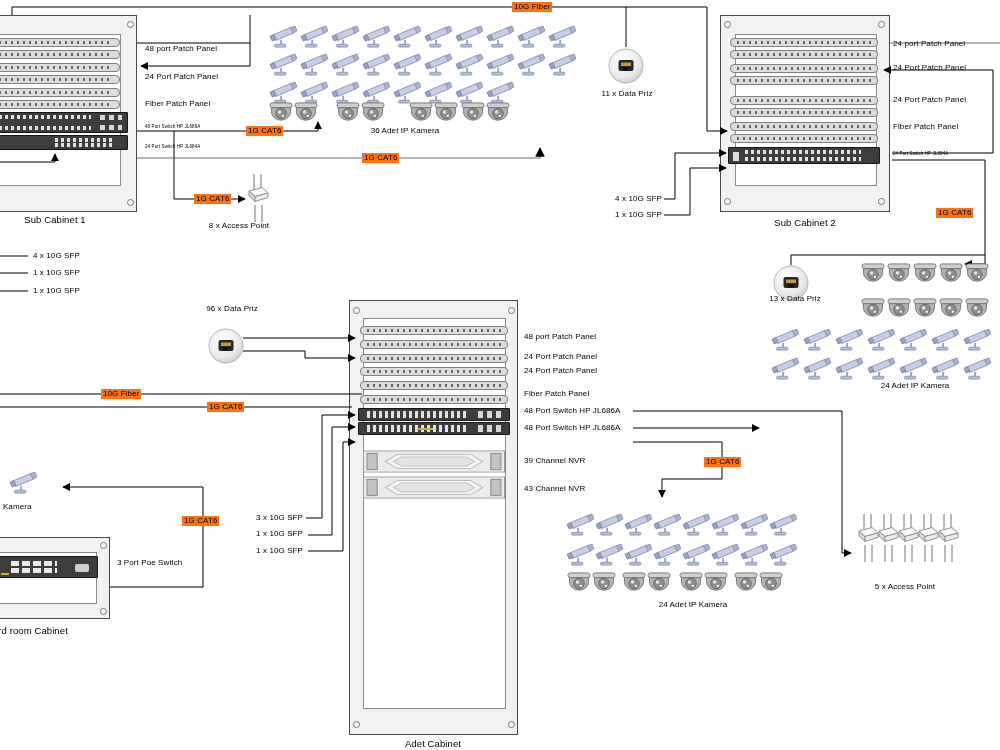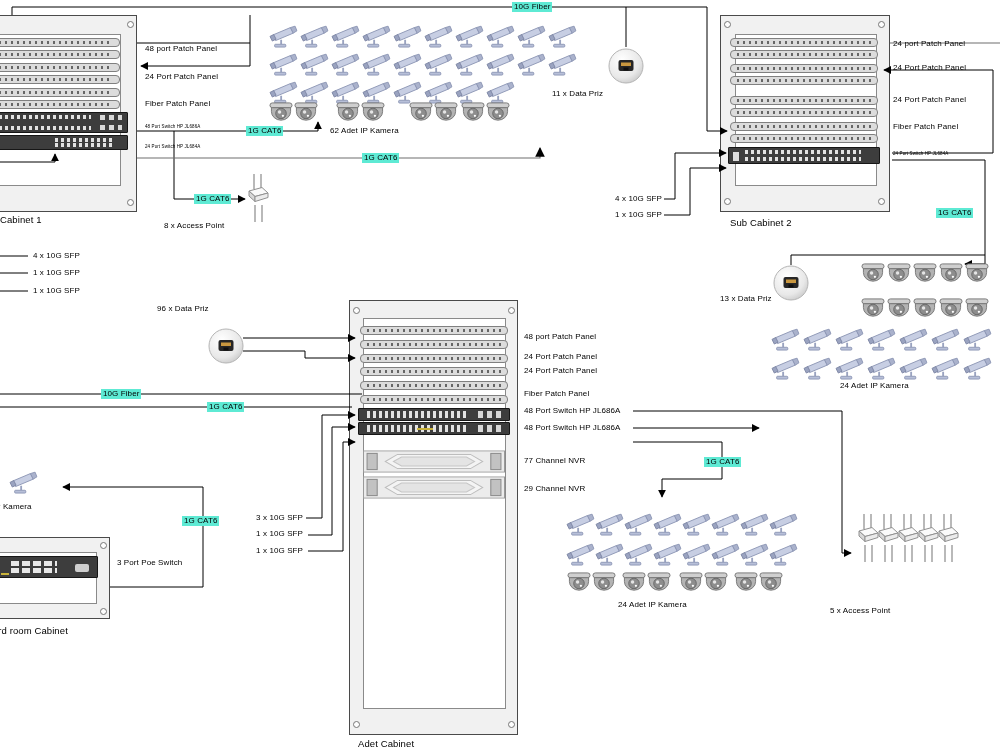--- a/index.html
+++ b/index.html
@@ -20,23 +20,23 @@
  repeating-linear-gradient(90deg,#e8e8e8 0 8px,rgba(0,0,0,0) 8px 11px) bottom left/100% 5px no-repeat}
 .sfp{position:absolute;top:2px;bottom:2px;
  background:repeating-linear-gradient(90deg,#d8d8d8 0 5px,rgba(0,0,0,0) 5px 9px) top left/100% 5px no-repeat,
  repeating-linear-gradient(90deg,#d8d8d8 0 5px,rgba(0,0,0,0) 5px 9px) bottom left/100% 5px no-repeat}
 .mgmt{position:absolute;background:#ddd}
 .ydash{position:absolute;height:2px;background:#c8b23a}
 .pale{position:absolute;background:#cfcfcf;border-radius:2px}
 .lbl{position:absolute;font-size:8px;line-height:10px;white-space:nowrap;z-index:7;letter-spacing:.1px}
 .tiny{font-size:4.5px;line-height:6px}
 .cap{font-size:9.5px;line-height:11px;text-align:center}
-.ctr{text-align:left;width:150px}
+.ctr{text-align:center;width:150px}
 .r{text-align:right;width:80px}
-.wbg{background:#5eead4;padding:0 2px;z-index:8}
+.wbg{background:#f97316;padding:0 2px;z-index:8}
 #lines{position:absolute;left:0;top:0;z-index:5}
 .ic{position:absolute;z-index:6;overflow:visible}
 .nvr{position:absolute;z-index:2}
 #defs{position:absolute;width:0;height:0}
 </style>
 </head>
 <body>
 
 <svg id="defs" aria-hidden="true">
   <defs>
@@ -216,33 +216,33 @@
 <div class="lbl" style="left:893px;top:122px">Fiber Patch Panel</div>
 <div class="lbl tiny" style="left:893px;top:151px">24 Port Switch HP JL684A</div>
 <div class="lbl cap ctr" style="left:730px;top:217px">Sub Cabinet 2</div>
 
 <div class="lbl" style="left:524px;top:332px">48 port Patch Panel</div>
 <div class="lbl" style="left:524px;top:352px">24 Port Patch Panel</div>
 <div class="lbl" style="left:524px;top:366px">24 Port Patch Panel</div>
 <div class="lbl" style="left:524px;top:389px">Fiber Patch Panel</div>
 <div class="lbl" style="left:524px;top:406px">48 Port Switch HP JL686A</div>
 <div class="lbl" style="left:524px;top:423px">48 Port Switch HP JL686A</div>
-<div class="lbl" style="left:524px;top:456px">77 Channel NVR</div>
-<div class="lbl" style="left:524px;top:484px">29 Channel NVR</div>
+<div class="lbl" style="left:524px;top:456px">39 Channel NVR</div>
+<div class="lbl" style="left:524px;top:484px">43 Channel NVR</div>
 <div class="lbl cap ctr" style="left:358px;top:738px">Adet Cabinet</div>
 
 <div class="lbl" style="left:117px;top:558px">3 Port Poe Switch</div>
 <div class="lbl cap" style="left:-20px;top:625px">Guard room Cabinet</div>
 
-<div class="lbl ctr" style="left:330px;top:126px">62 Adet IP Kamera</div>
+<div class="lbl ctr" style="left:330px;top:126px">36 Adet IP Kamera</div>
 <div class="lbl ctr" style="left:840px;top:381px">24 Adet IP Kamera</div>
 <div class="lbl ctr" style="left:618px;top:600px">24 Adet IP Kamera</div>
 <div class="lbl" style="left:-7px;top:502px">IP Kamera</div>
 <div class="lbl ctr" style="left:164px;top:221px">8 x Access Point</div>
-<div class="lbl ctr" style="left:830px;top:606px">5 x Access Point</div>
+<div class="lbl ctr" style="left:830px;top:582px">5 x Access Point</div>
 <div class="lbl ctr" style="left:552px;top:89px">11 x Data Priz</div>
 <div class="lbl ctr" style="left:720px;top:294px">13 x Data Priz</div>
 <div class="lbl ctr" style="left:157px;top:304px">96 x Data Priz</div>
 
 <div class="lbl wbg" style="left:512px;top:2px">10G Fiber</div>
 <div class="lbl wbg" style="left:101px;top:389px">10G Fiber</div>
 <div class="lbl wbg" style="left:246px;top:126px">1G CAT6</div>
 <div class="lbl wbg" style="left:362px;top:153px">1G CAT6</div>
 <div class="lbl wbg" style="left:194px;top:194px">1G CAT6</div>
 <div class="lbl wbg" style="left:207px;top:402px">1G CAT6</div>

